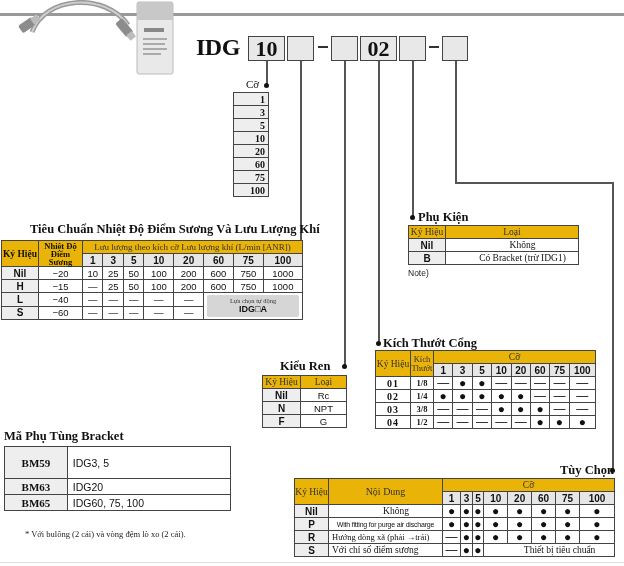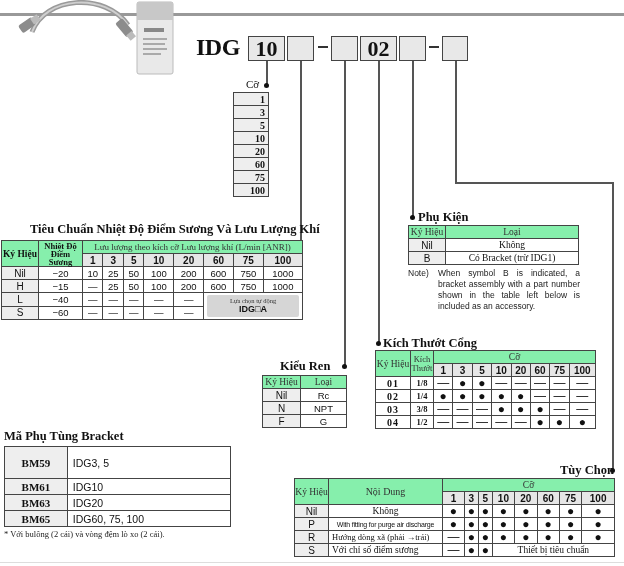--- a/index.html
+++ b/index.html
@@ -1,32 +1,32 @@
 <!DOCTYPE html>
 <html><head>
 <meta charset="utf-8">
 <style>
   html,body{margin:0;padding:0;background:#fff;}
   body{width:624px;height:566px;position:relative;overflow:hidden;font-family:"Liberation Sans",sans-serif;color:#111;}
-  .serif{font-family:"Liberation Serif",serif;}
+  .serif{font-family:"Liberation Serif",serif;padding-left:21px;}
   .abs{position:absolute;}
   .hr-top{position:absolute;left:0;top:13px;width:624px;height:3px;background:#999;}
   .product{position:absolute;}
   .code-title{position:absolute;left:196px;top:34px;font-family:"Liberation Serif",serif;font-weight:bold;font-size:24px;letter-spacing:-0.5px;}
   .cbox{position:absolute;top:36px;height:25px;background:#e8e8e8;border:1px solid #444;box-sizing:border-box;font-family:"Liberation Serif",serif;font-weight:bold;font-size:22px;text-align:center;line-height:23px;}
   .dash{position:absolute;top:46px;width:10px;height:2px;background:#333;}
   .vl{position:absolute;width:1.5px;background:#555;}
   .hl{position:absolute;height:1.5px;background:#555;}
   .dot{position:absolute;width:5px;height:5px;border-radius:50%;background:#111;}
   .label{position:absolute;font-family:"Liberation Serif",serif;font-weight:bold;font-size:12.5px;white-space:nowrap;}
   table{border-collapse:collapse;position:absolute;}
   td,th{border:1px solid #444;padding:0;text-align:center;font-size:9.5px;height:12px;}
-  .hd{background:#86efac;font-family:"Liberation Serif",serif;font-weight:normal;color:#333;text-align:center;}
+  .hd{background:#eab308;font-family:"Liberation Serif",serif;font-weight:normal;color:#333;text-align:center;}
   .hdn{background:#e6e6e6;font-weight:bold;font-size:10px;}
-  .sym{background:#eee;font-weight:normal;font-size:10px;}
+  .sym{background:#eee;font-weight:bold;font-size:10px;}
   .bold-serif{font-family:"Liberation Serif",serif;font-weight:bold;}
   .outer{border:1.5px solid #444;}
   .note{position:absolute;font-size:8.5px;line-height:11px;color:#222;}
   .bul{font-size:12px;line-height:10px;}
 </style>
 </head>
 <body>
 
 <div class="hr-top"></div>
 
@@ -190,21 +190,20 @@
     <td class="serif">Không</td>
   </tr>
   <tr>
     <td class="sym">B</td>
     <td class="serif">Có Bracket (trừ IDG1)</td>
   </tr>
 </tbody>
   </table>
 <div class="note" style="left:408px;top:268px;width:172px;">
   <span style="float:left;margin-right:3px;">Note)</span>
-  <div style="text-align:justify;margin-left:30px;text-indent:0;">When symbol B is indicated, a bracket assembly with a part number shown in the table left below is included as an accessory.</div>
 </div>
 
 <div class="label" style="left:280px;top:359px;">Kiểu Ren</div>
 <table class="outer" style="left:262px;top:375px;width:85px;">
   <tbody>
       <tr>
     <th class="hd" style="width:37px;">Ký Hiệu</th>
     <th class="hd">Loại</th>
   </tr>
   <tr>
@@ -292,24 +291,20 @@
   </table>
 
 <div class="label" style="left:4px;top:429px;">Mã Phụ Tùng Bracket</div>
 <table class="outer" style="left:4px;top:446px;width:227px;">
   <tbody>
   <tr style="height:32px;">
     <td class="sym bold-serif" style="font-size:11px;">BM59</td>
     <td style="text-align:left;padding-left:5px;font-size:10.5px;">IDG3, 5</td>
   </tr>
   <tr style="height:16px;">
-    <td class="sym bold-serif" style="font-size:11px;">BM61</td>
-    <td style="text-align:left;padding-left:5px;font-size:10.5px;">IDG10</td>
-  </tr>
-  <tr style="height:16px;">
     <td class="sym bold-serif" style="font-size:11px;">BM63</td>
     <td style="text-align:left;padding-left:5px;font-size:10.5px;">IDG20</td>
   </tr>
   <tr style="height:16px;padding-left:40px;">
     <td class="sym bold-serif" style="font-size:11px;">BM65</td>
     <td style="text-align:left;padding-left:5px;font-size:10.5px;">IDG60, 75, 100</td>
   </tr>
 </tbody>
   </table>
 <div class="note serif" style="left:4px;top:529px;font-size:8.5px;">* Với bulông (2 cái) và vòng đệm lò xo (2 cái).</div>

